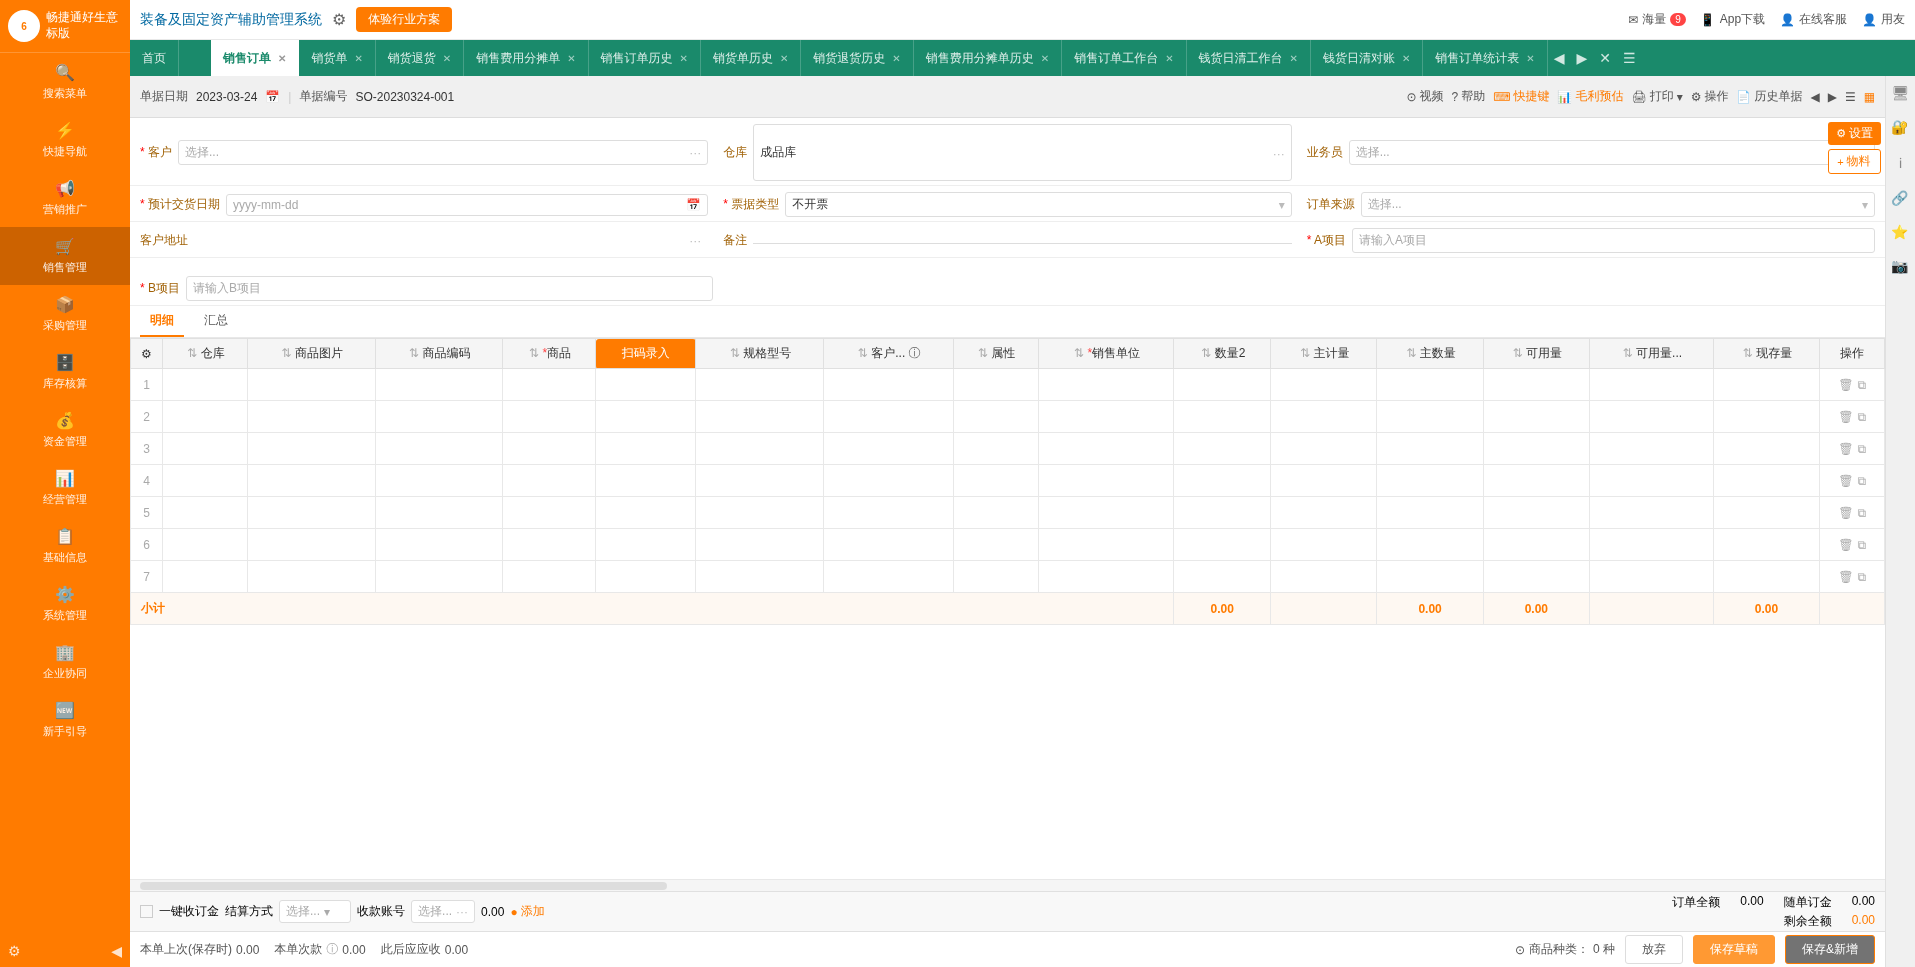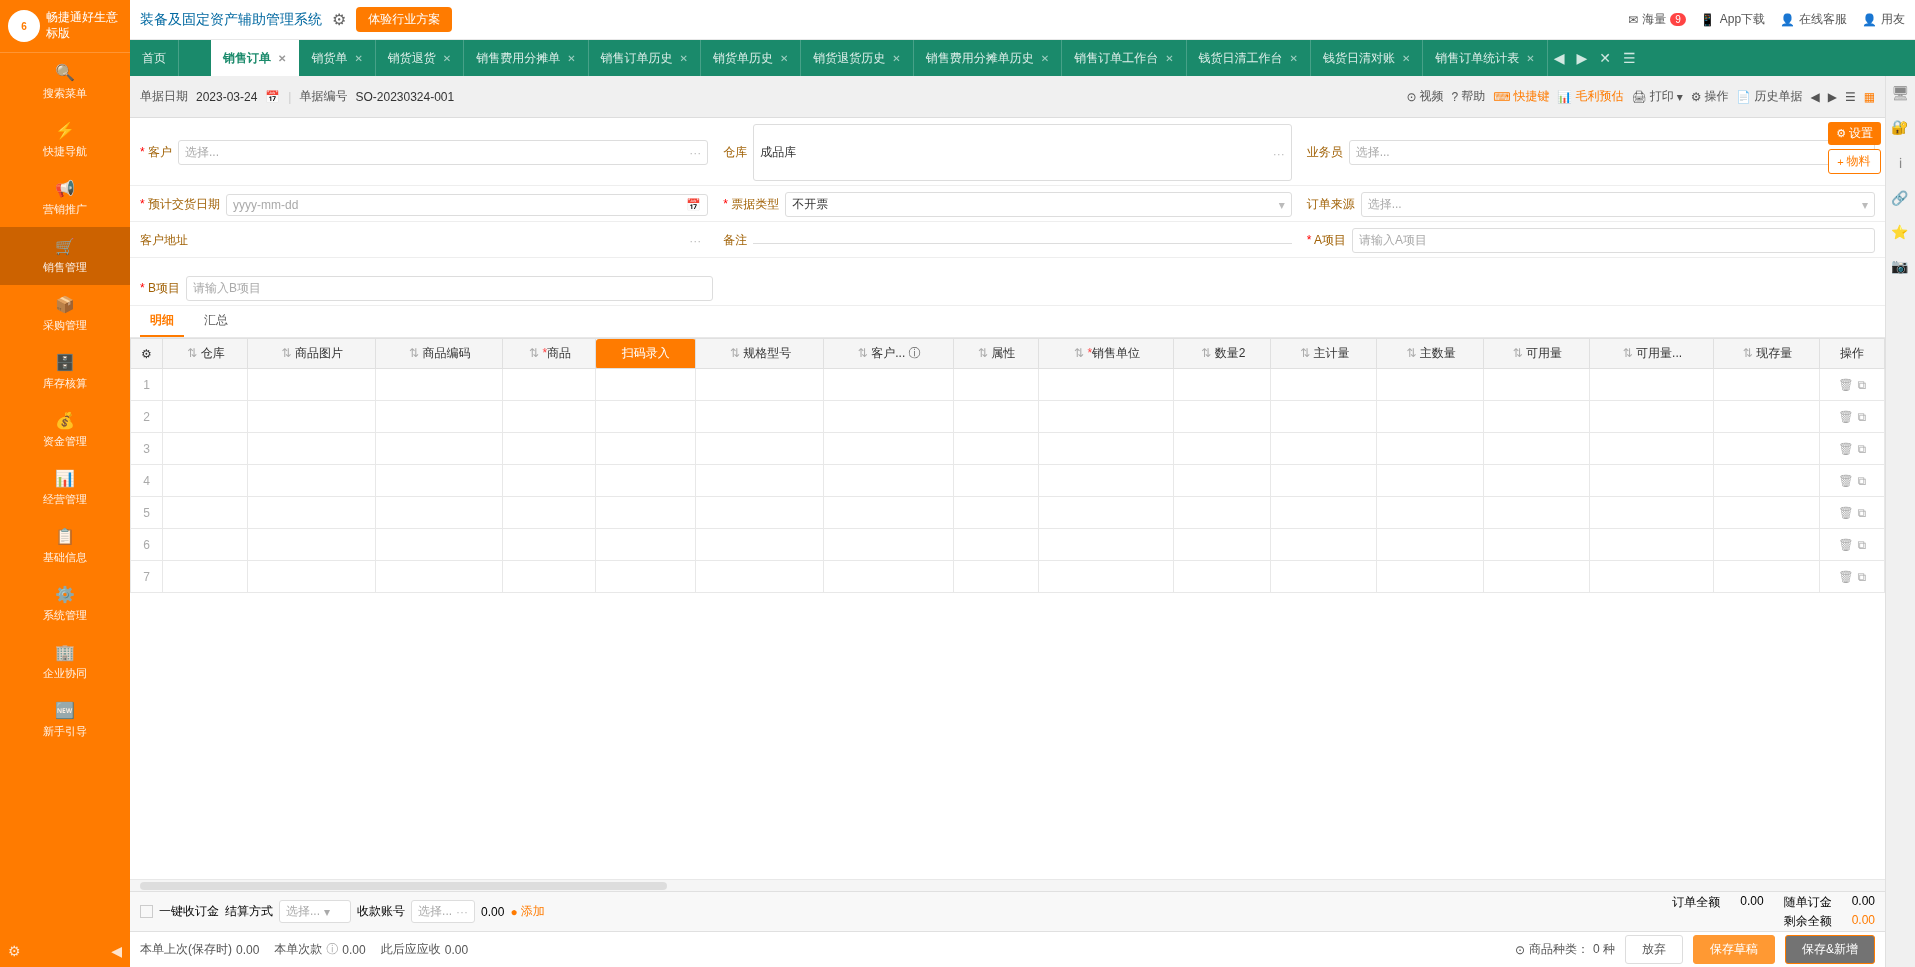--- a/index.html
+++ b/index.html
@@ -562,20 +562,30 @@
                 <td></td>
                 <td></td>
                 <td></td>
               <td>
                   <div class="action-icons">
                     <span class="action-icon">🗑</span>
                     <span class="action-icon">⧉</span>
                   </div>
                 </td>
             </tr>
+            <tr class="subtotal-row">
+              <td colspan="10" style="text-align:left;padding-left:10px;"><span class="orange">小计</span></td>
+              <td><span class="subtotal-val">0.00</span></td>
+              <td></td>
+              <td><span class="subtotal-val">0.00</span></td>
+              <td><span class="subtotal-val">0.00</span></td>
+              <td></td>
+              <td><span class="subtotal-val">0.00</span></td>
+              <td></td>
+            </tr>
           </tbody>
         </table>
       </div>
 
       <div class="scroll-bar-area">
         <div style="height:8px;background:#ddd;border-radius:4px;width:30%;margin:2px 10px;"></div>
       </div>
 
       <div class="bottom-bar">
         <div class="bottom-payment">

